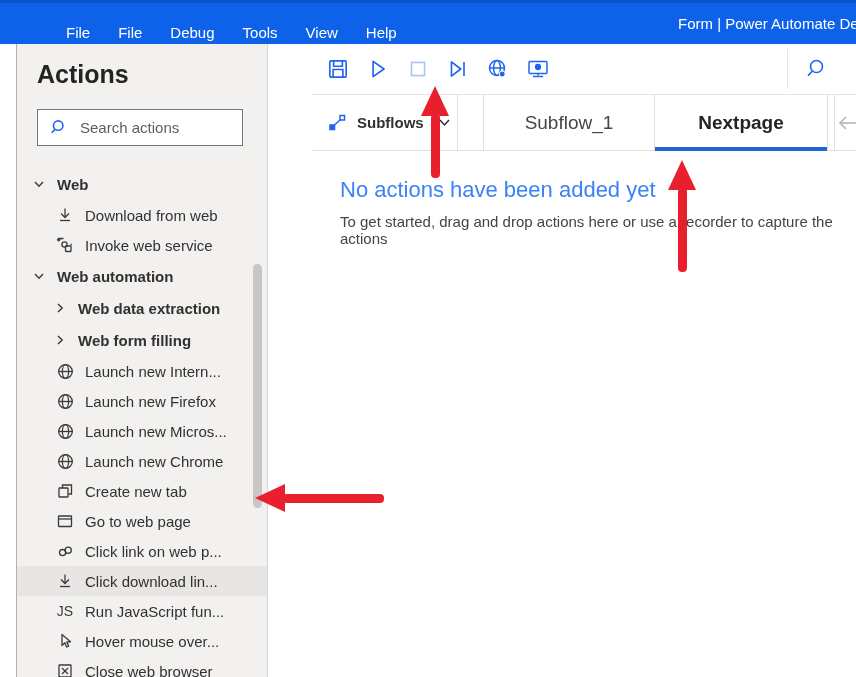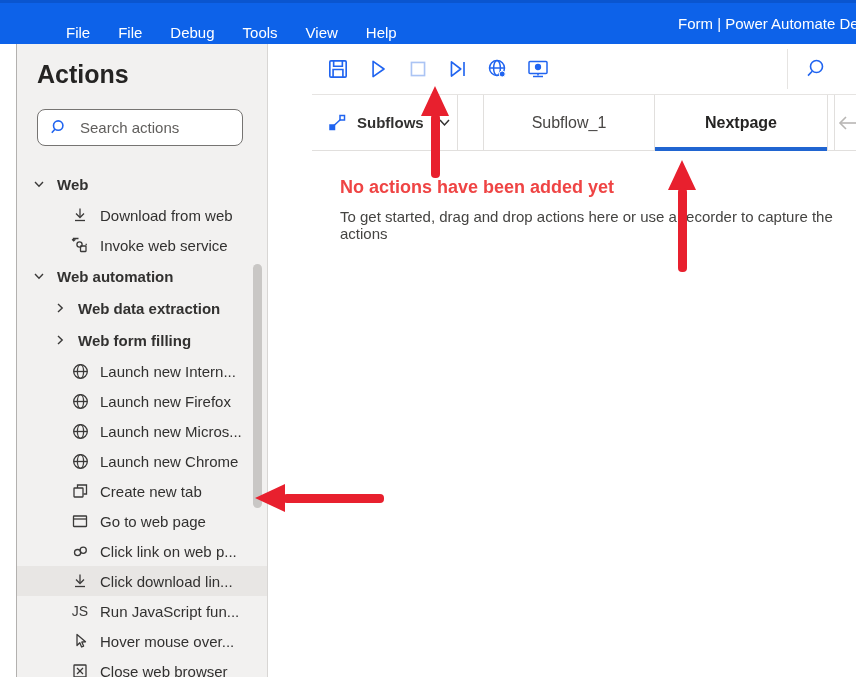--- a/index.html
+++ b/index.html
@@ -57,21 +57,21 @@
     font-weight: 700;
     color: #252423;
     margin: 16px 0 20px 20px;
   }
   .searchbox {
     margin: 0 24px 22px 20px;
     height: 37px;
     background: #ffffff;
     border: 1px solid #76747222;
     border: 1px solid #767472;
-    border-radius: 8px;
+    border-radius: 0;
     display: flex;
     align-items: center;
     padding-left: 12px;
   }
   .searchbox svg { flex: none; }
   .searchbox input {
     border: none;
     outline: none;
     background: transparent;
     font-family: "Liberation Sans", sans-serif;
@@ -87,21 +87,21 @@
     height: 30px;
     display: flex;
     align-items: center;
     font-size: 15px;
     color: #323130;
     cursor: default;
     white-space: nowrap;
   }
   .row.group   { padding-left: 16px; font-weight: 700; height: 32px; }
   .row.sub     { padding-left: 37px; font-weight: 700; height: 32px; }
-  .row.leaf    { padding-left: 52px; font-weight: 400; }
+  .row.leaf    { padding-left: 37px; font-weight: 400; }
   .row.highlighted { background: #e8e6e4; }
   .row .twisty { width: 14px; margin-right: 10px; display: flex; align-items: center; }
   .row .licon  { width: 22px; margin-right: 9px; display: flex; align-items: center; justify-content: center; color: #3b3a39; }
   .js-glyph { font-size: 14px; font-weight: 400; color: #3b3a39; letter-spacing: 0; }
 
   .scroll-thumb {
     position: absolute;
     right: 5px;
     top: 220px;
     width: 9px;
@@ -156,21 +156,21 @@
     flex: none;
   }
   .subflows .sf-label { font-size: 15px; font-weight: 700; color: #323130; margin-left: 10px; }
   .subflows .chev { margin-left: 13px; color: #323130; display: flex; }
   .tab-spacer { width: 25px; flex: none; }
   .tab {
     width: 171px;
     display: flex;
     align-items: center;
     justify-content: center;
-    font-size: 16px;
+    font-size: 19px;
     color: #484644;
     border-left: 1px solid #e1dfdd;
     position: relative;
     cursor: pointer;
     flex: none;
   }
   .tab.active {
     width: 174px;
     font-weight: 700;
     color: #252423;
@@ -189,21 +189,21 @@
     display: flex;
     align-items: center;
     justify-content: center;
     gap: 16px;
     color: #b8b6b4;
   }
   .navbtn { background: none; border: none; color: #b8b6b4; display: flex; cursor: default; }
 
   
   .canvas { flex: 1; padding: 26px 20px 0 28px; }
-  .canvas h2 { font-size: 18px; font-weight: 700; color: #ef4444; }
+  .canvas h2 { font-size: 22px; font-weight: 400; color: #3b82f6; }
   .canvas p  { font-size: 15px; color: #454442; margin-top: 10px; }
 
   
   .arrow-up { position: absolute; width: 28px; z-index: 50; pointer-events: none; }
   .arrow-up .head {
     width: 0; height: 0; margin: 0 auto;
     border-left: 14px solid transparent;
     border-right: 14px solid transparent;
     border-bottom: 30px solid #e8202e;
   }

